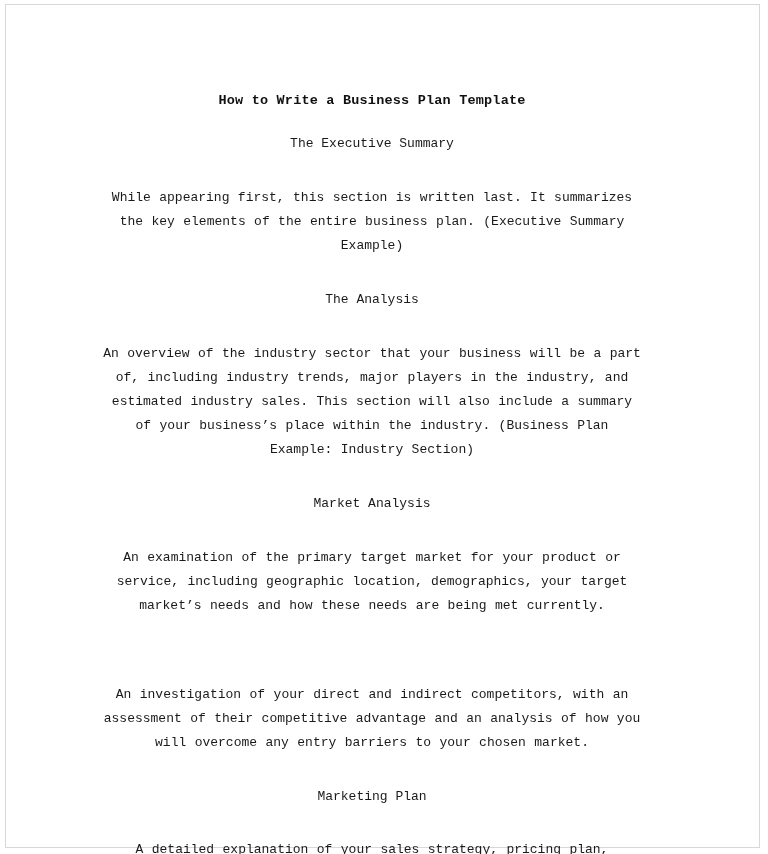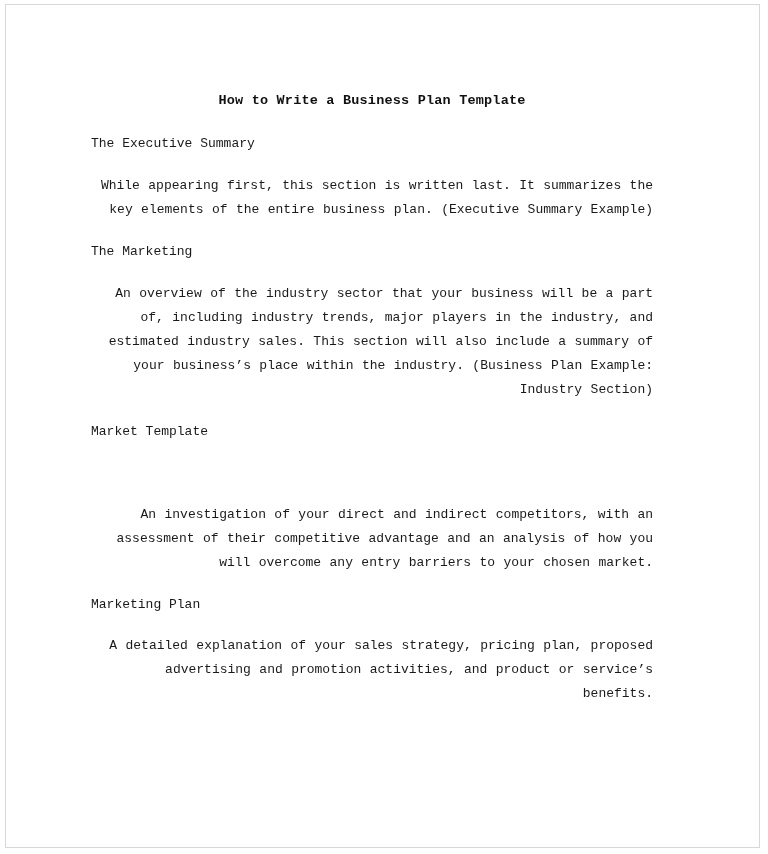--- a/index.html
+++ b/index.html
@@ -44,28 +44,29 @@
   }
   .section {
     margin: 0;
   }
   .section-heading {
     font-size: 13px;
     font-weight: normal;
     line-height: 1.45;
     margin: 0;
     color: #1a1a1a;
+    text-align: center;
   }
   .section-body {
     font-size: 13px;
     font-weight: normal;
     line-height: 24px;
-    margin: 0;
+    margin: 12px;
     color: #1a1a1a;
-    text-align: right;
+    text-align: center;
     word-spacing: 0.6px;
   }
   .gap-title-to-first { height: 27px; }
   .gap-heading-to-body { height: 20px; }
   .gap-body-to-heading { height: 21px; }
 </style>
 </head>
 <body>
 
 <div class="page">
@@ -79,30 +80,31 @@
 
     <div class="section">
       <div class="section-heading">The Executive Summary</div>
       <div class="gap-heading-to-body"></div>
       <p class="section-body">While appearing  first, this section is written last. It summarizes the key elements of the entire  business plan. (Executive Summary Example)</p>
     </div>
 
     <div class="gap-body-to-heading"></div>
 
     <div class="section">
-      <div class="section-heading">The Marketing</div>
+      <div class="section-heading">The Analysis</div>
       <div class="gap-heading-to-body"></div>
       <p class="section-body">An overview of the industry sector that your business will be a part of, including  industry trends, major players in the industry, and estimated industry sales. This section will also include a summary of your business’s place within the industry. (Business Plan Example: Industry Section)</p>
     </div>
 
     <div class="gap-body-to-heading"></div>
 
     <div class="section">
-      <div class="section-heading">Market Template</div>
+      <div class="section-heading">Market Analysis</div>
       <div class="gap-heading-to-body"></div>
+      <p class="section-body">An examination of the primary target market for your product or service, including  geographic  location, demographics, your target market’s needs and how these needs are being met currently.</p>
     </div>
 
     <div class="gap-body-to-heading"></div>
 
     <div class="section">
       <div class="gap-heading-to-body"></div>
       <p class="section-body">An investigation of your direct and  indirect competitors, with an assessment of their competitive advantage and an analysis of how you will overcome any entry barriers to your chosen market.</p>
     </div>
 
     <div class="gap-body-to-heading"></div>

